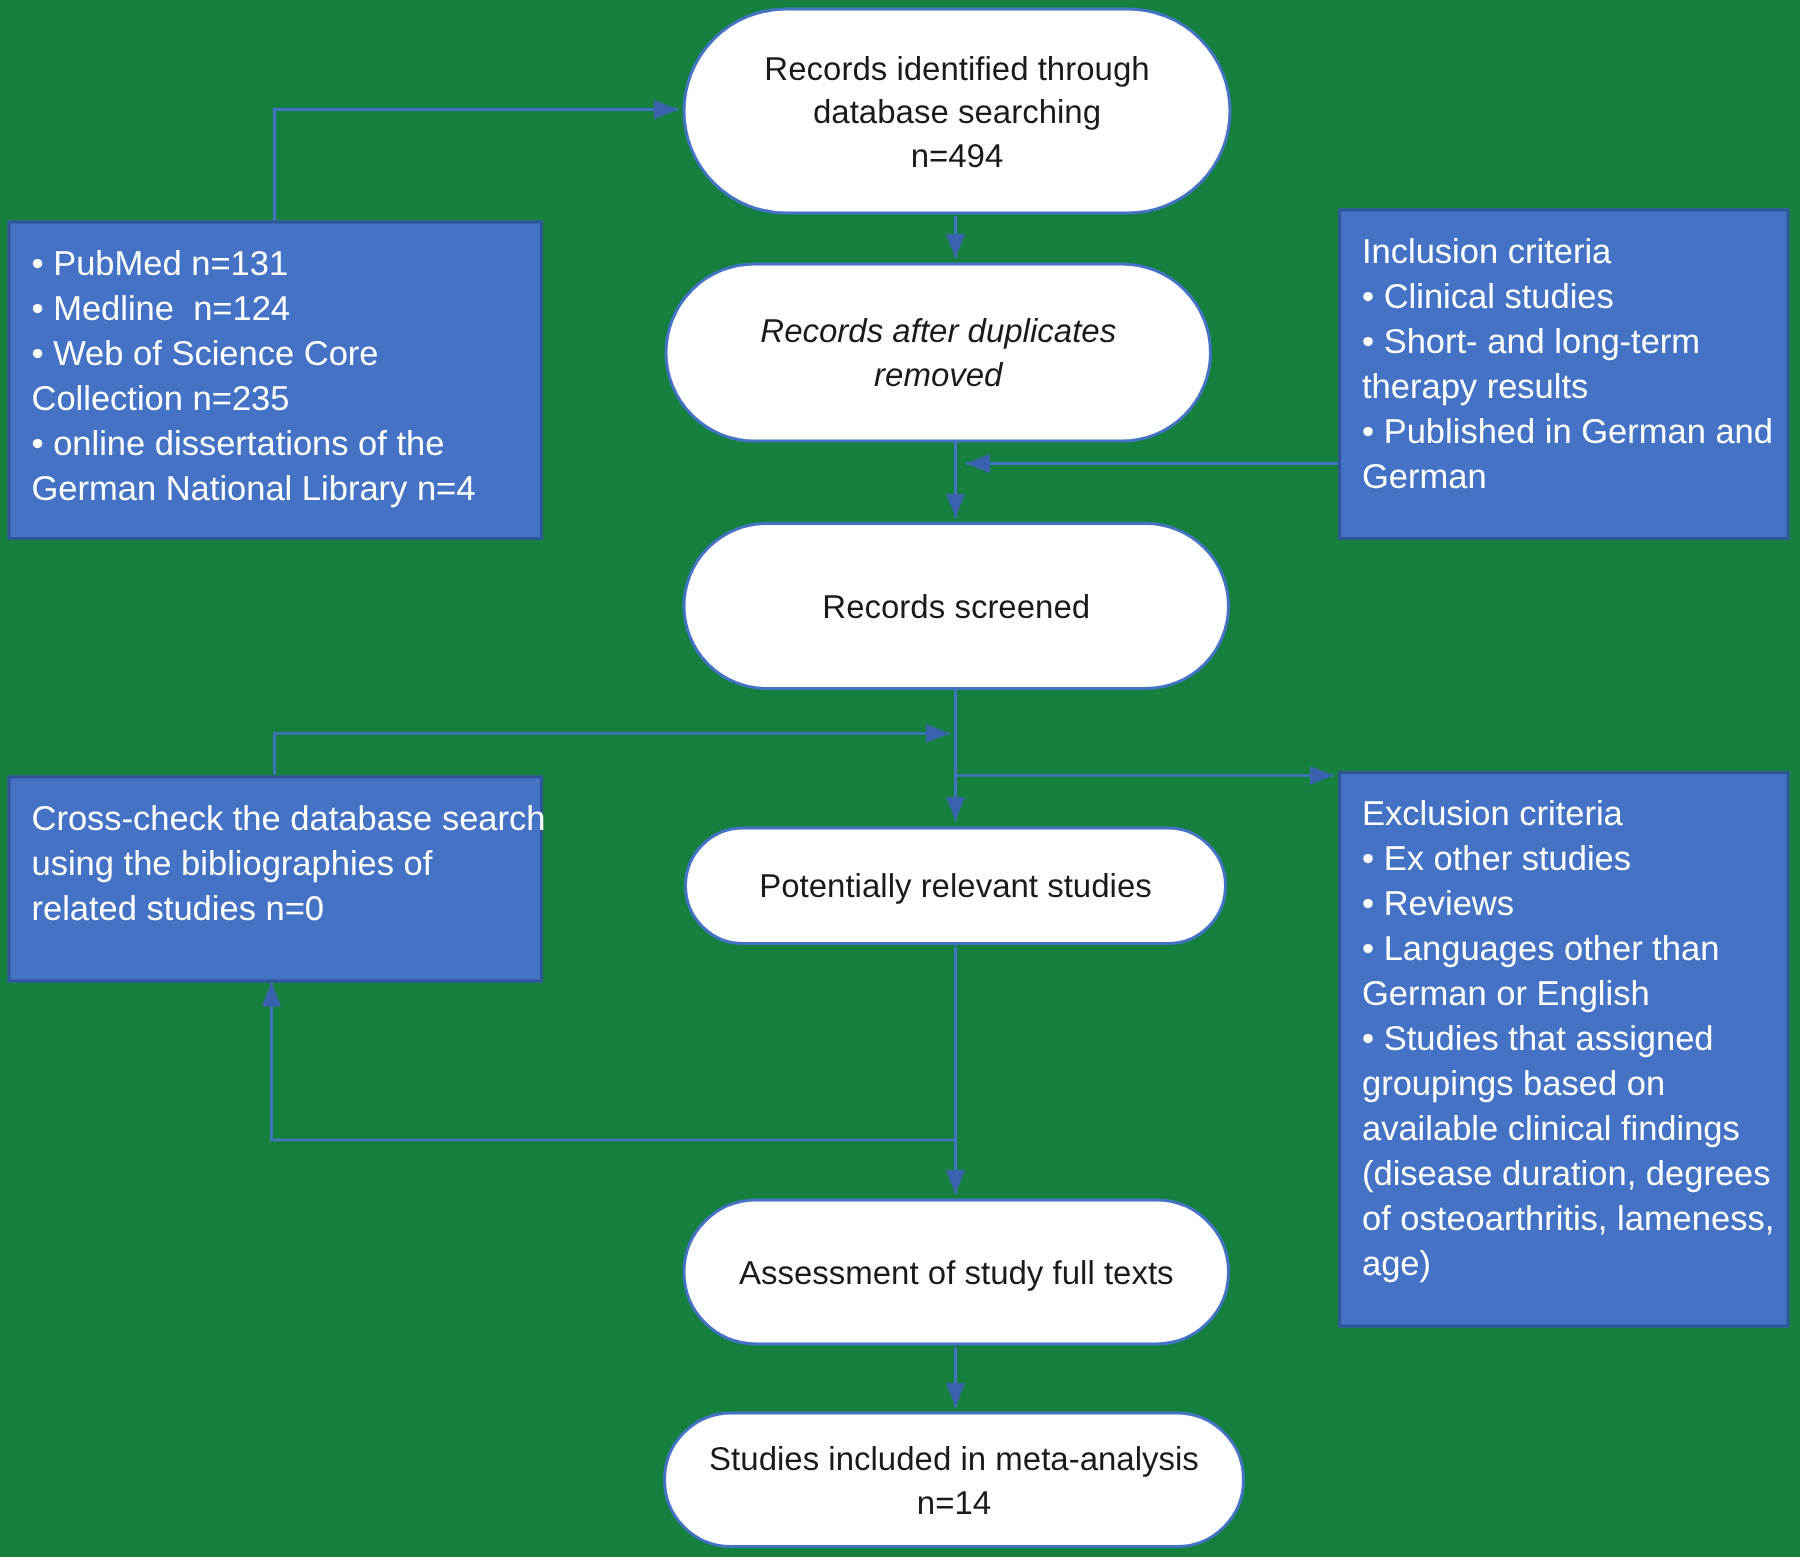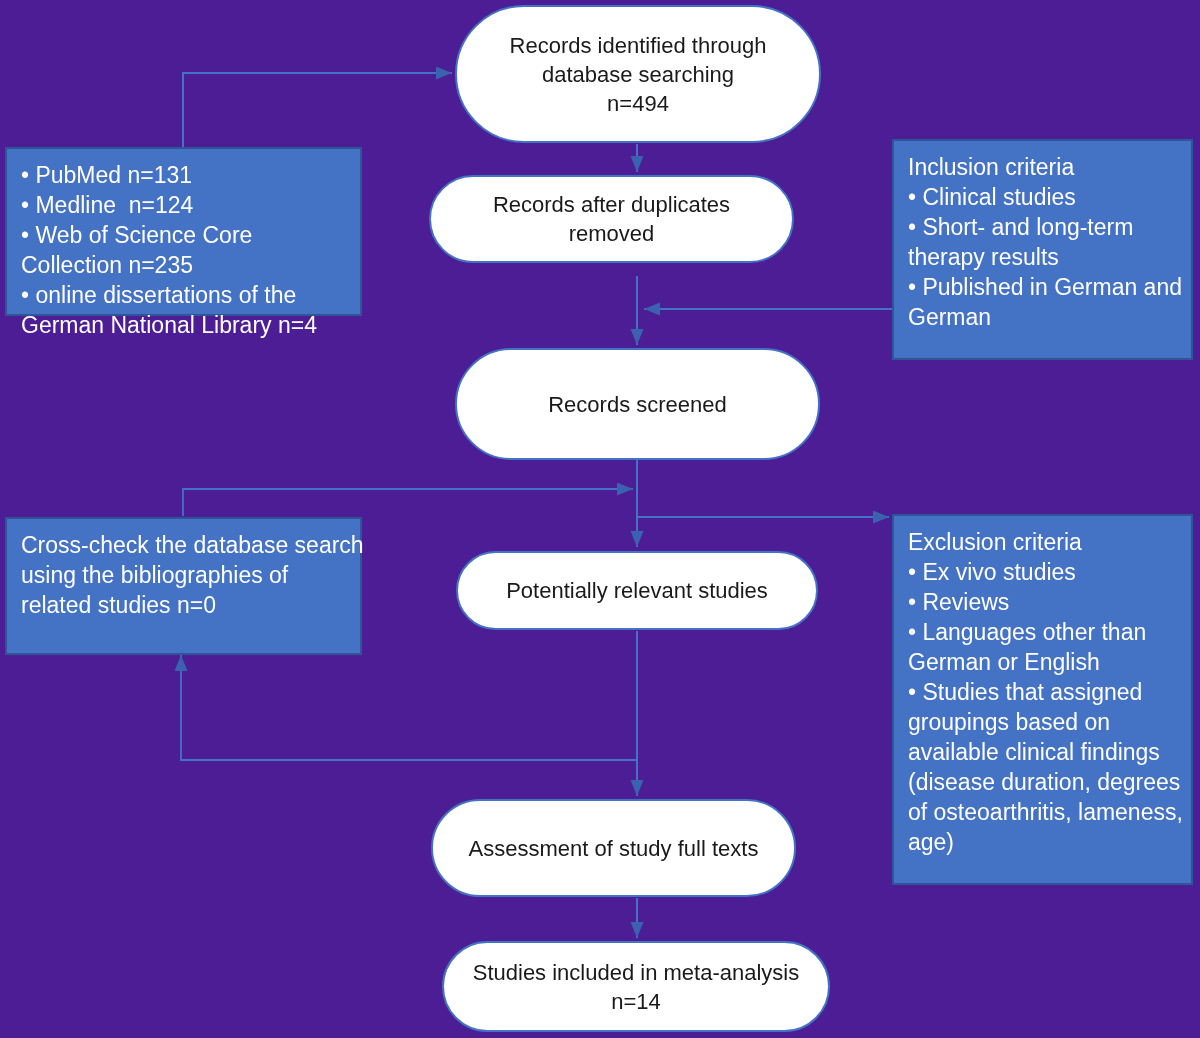--- a/index.html
+++ b/index.html
@@ -5,21 +5,21 @@
   html, body {
     margin: 0;
     padding: 0;
     background: #ffffff;
     font-family: "Liberation Sans", sans-serif;
   }
   .stage {
     position: relative;
     width: 1200px;
     height: 1038px;
-    background: #4c1d95;
+    background: #15803d;
     overflow: hidden;
   }
   .connectors {
     position: absolute;
     left: 0; top: 0;
     width: 1200px;
     height: 1038px;
     pointer-events: none;
   }
   .node {
@@ -46,27 +46,27 @@
     border: 2px solid #2F5597;
     color: #ffffff;
     font-size: 23px;
     line-height: 30px;
     padding: 11px 14px;
     z-index: 2;
   }
   .panel-line { white-space: pre; }
   
   #node-1 { left: 455px; top: 5px;   width: 366px; height: 138px; }
-  #node-2 { left: 429px; top: 175px; width: 365px; height: 88px; }
+  #node-2 { left: 443px; top: 175px; width: 365px; height: 120px; font-style: italic; }
   #node-3 { left: 455px; top: 348px; width: 365px; height: 112px;  }
   #node-4 { left: 456px; top: 551px; width: 362px; height: 79px;  }
-  #node-5 { left: 431px; top: 799px; width: 365px; height: 98px;  }
+  #node-5 { left: 455px; top: 799px; width: 365px; height: 98px;  }
   #node-6 { left: 442px; top: 941px; width: 388px; height: 91px;  }
   
-  #panel-databases  { left: 5px;   top: 147px; width: 357px; height: 169px; }
+  #panel-databases  { left: 5px;   top: 147px; width: 357px; height: 213px; }
   #panel-inclusion  { left: 892px; top: 139px; width: 301px; height: 221px; }
   #panel-crosscheck { left: 5px;   top: 517px; width: 357px; height: 138px; }
   #panel-exclusion  { left: 892px; top: 481px; width: 301px; height: 371px; margin-top: 33px; }
 </style>
 </head>
 <body>
 
 <div class="stage">
 
   <svg class="connectors" viewBox="0 0 1200 1038" xmlns="http://www.w3.org/2000/svg">
@@ -144,21 +144,21 @@
   </div>
 
   <div id="panel-crosscheck" class="panel">
     <div class="panel-line">Cross-check the database search</div>
     <div class="panel-line">using the bibliographies of</div>
     <div class="panel-line">related studies n=0</div>
   </div>
 
   <div id="panel-exclusion" class="panel">
     <div class="panel-line">Exclusion criteria</div>
-    <div class="panel-line">• Ex vivo studies</div>
+    <div class="panel-line">• Ex other studies</div>
     <div class="panel-line">• Reviews</div>
     <div class="panel-line">• Languages other than</div>
     <div class="panel-line">German or English</div>
     <div class="panel-line">• Studies that assigned</div>
     <div class="panel-line">groupings based on</div>
     <div class="panel-line">available clinical findings</div>
     <div class="panel-line">(disease duration, degrees</div>
     <div class="panel-line">of osteoarthritis, lameness,</div>
     <div class="panel-line">age)</div>
   </div>

